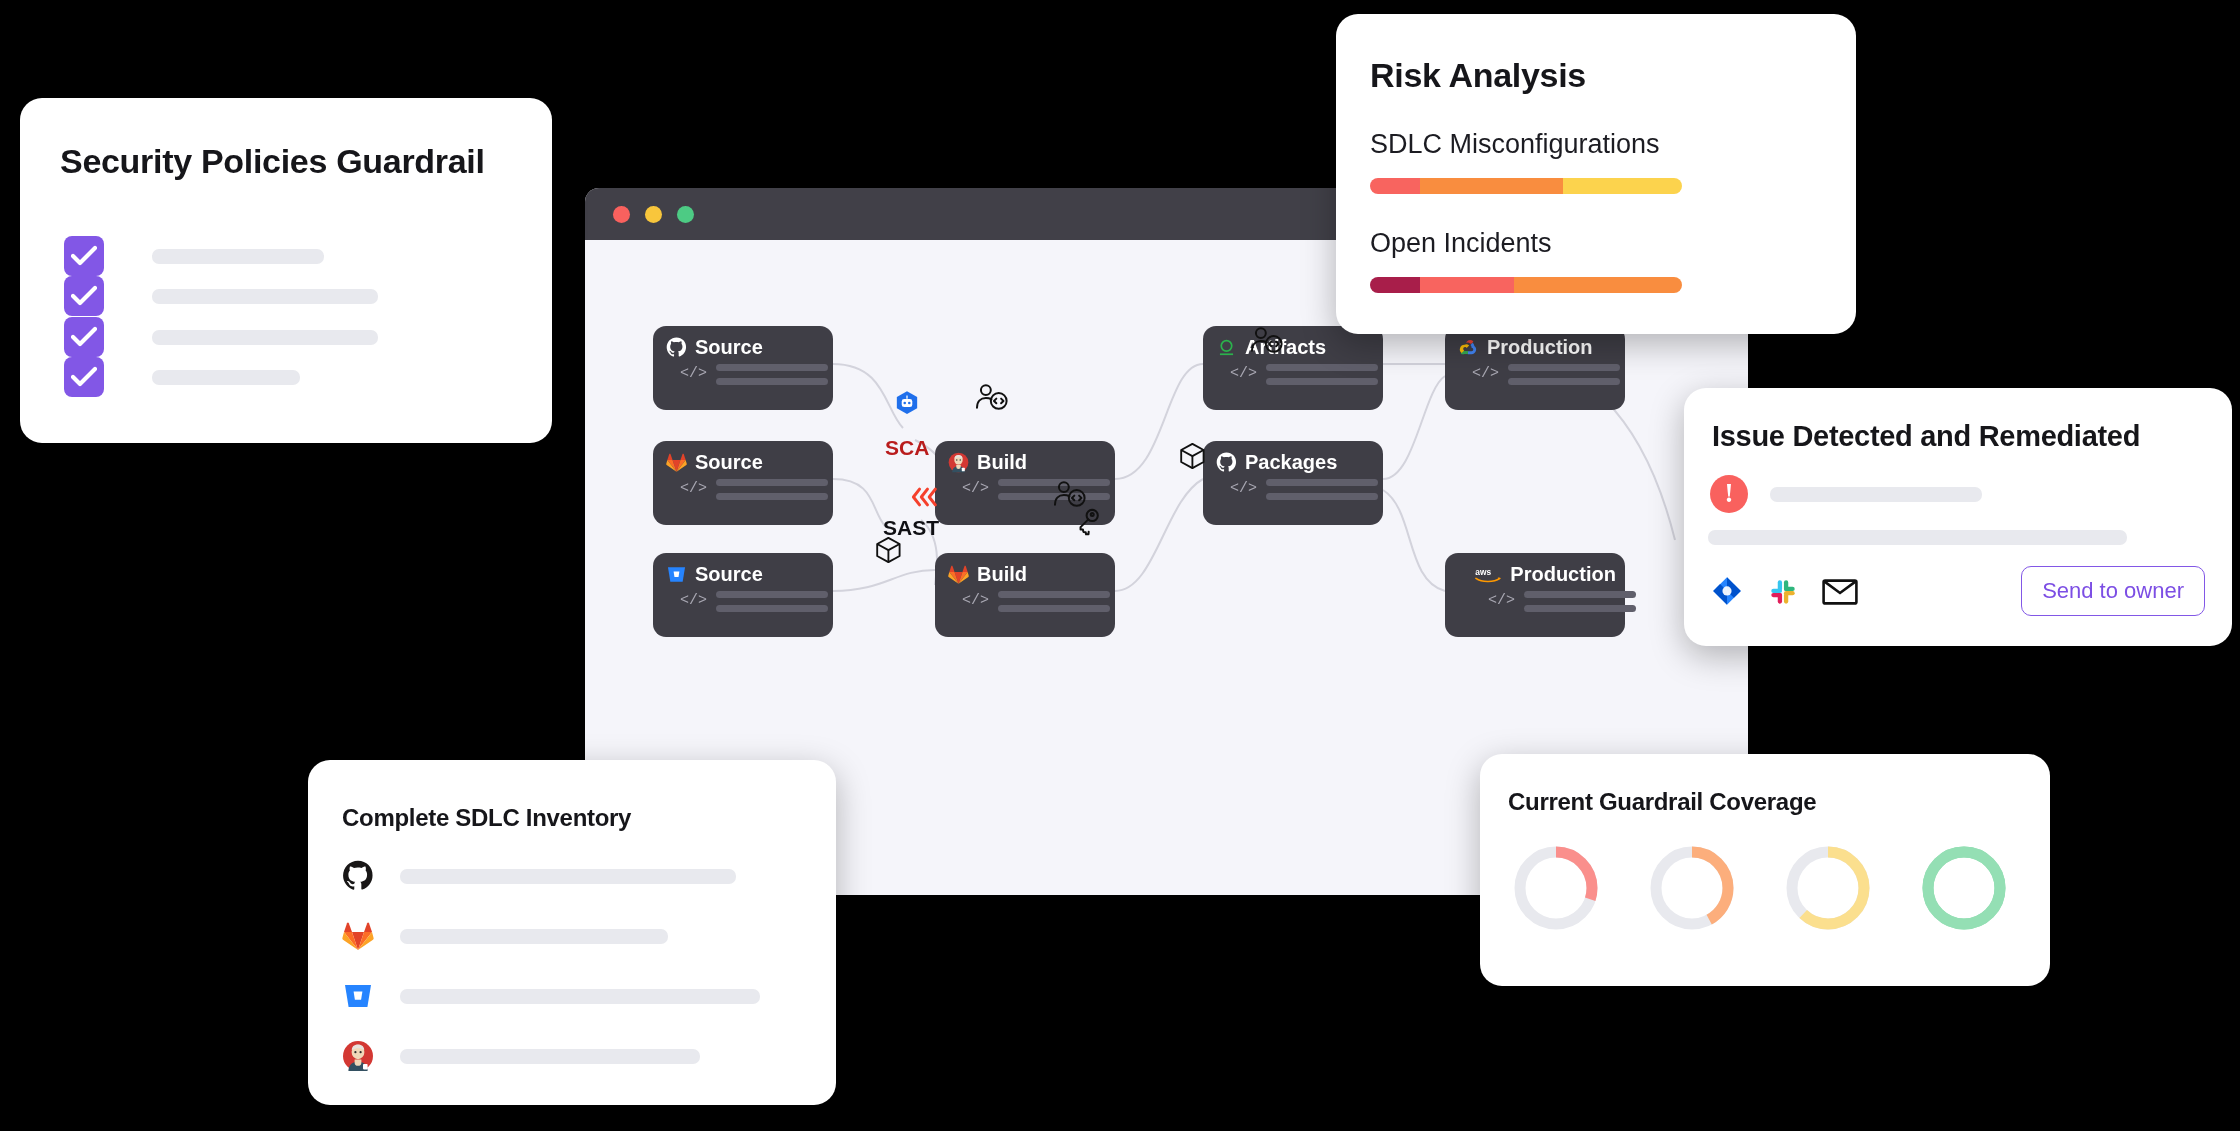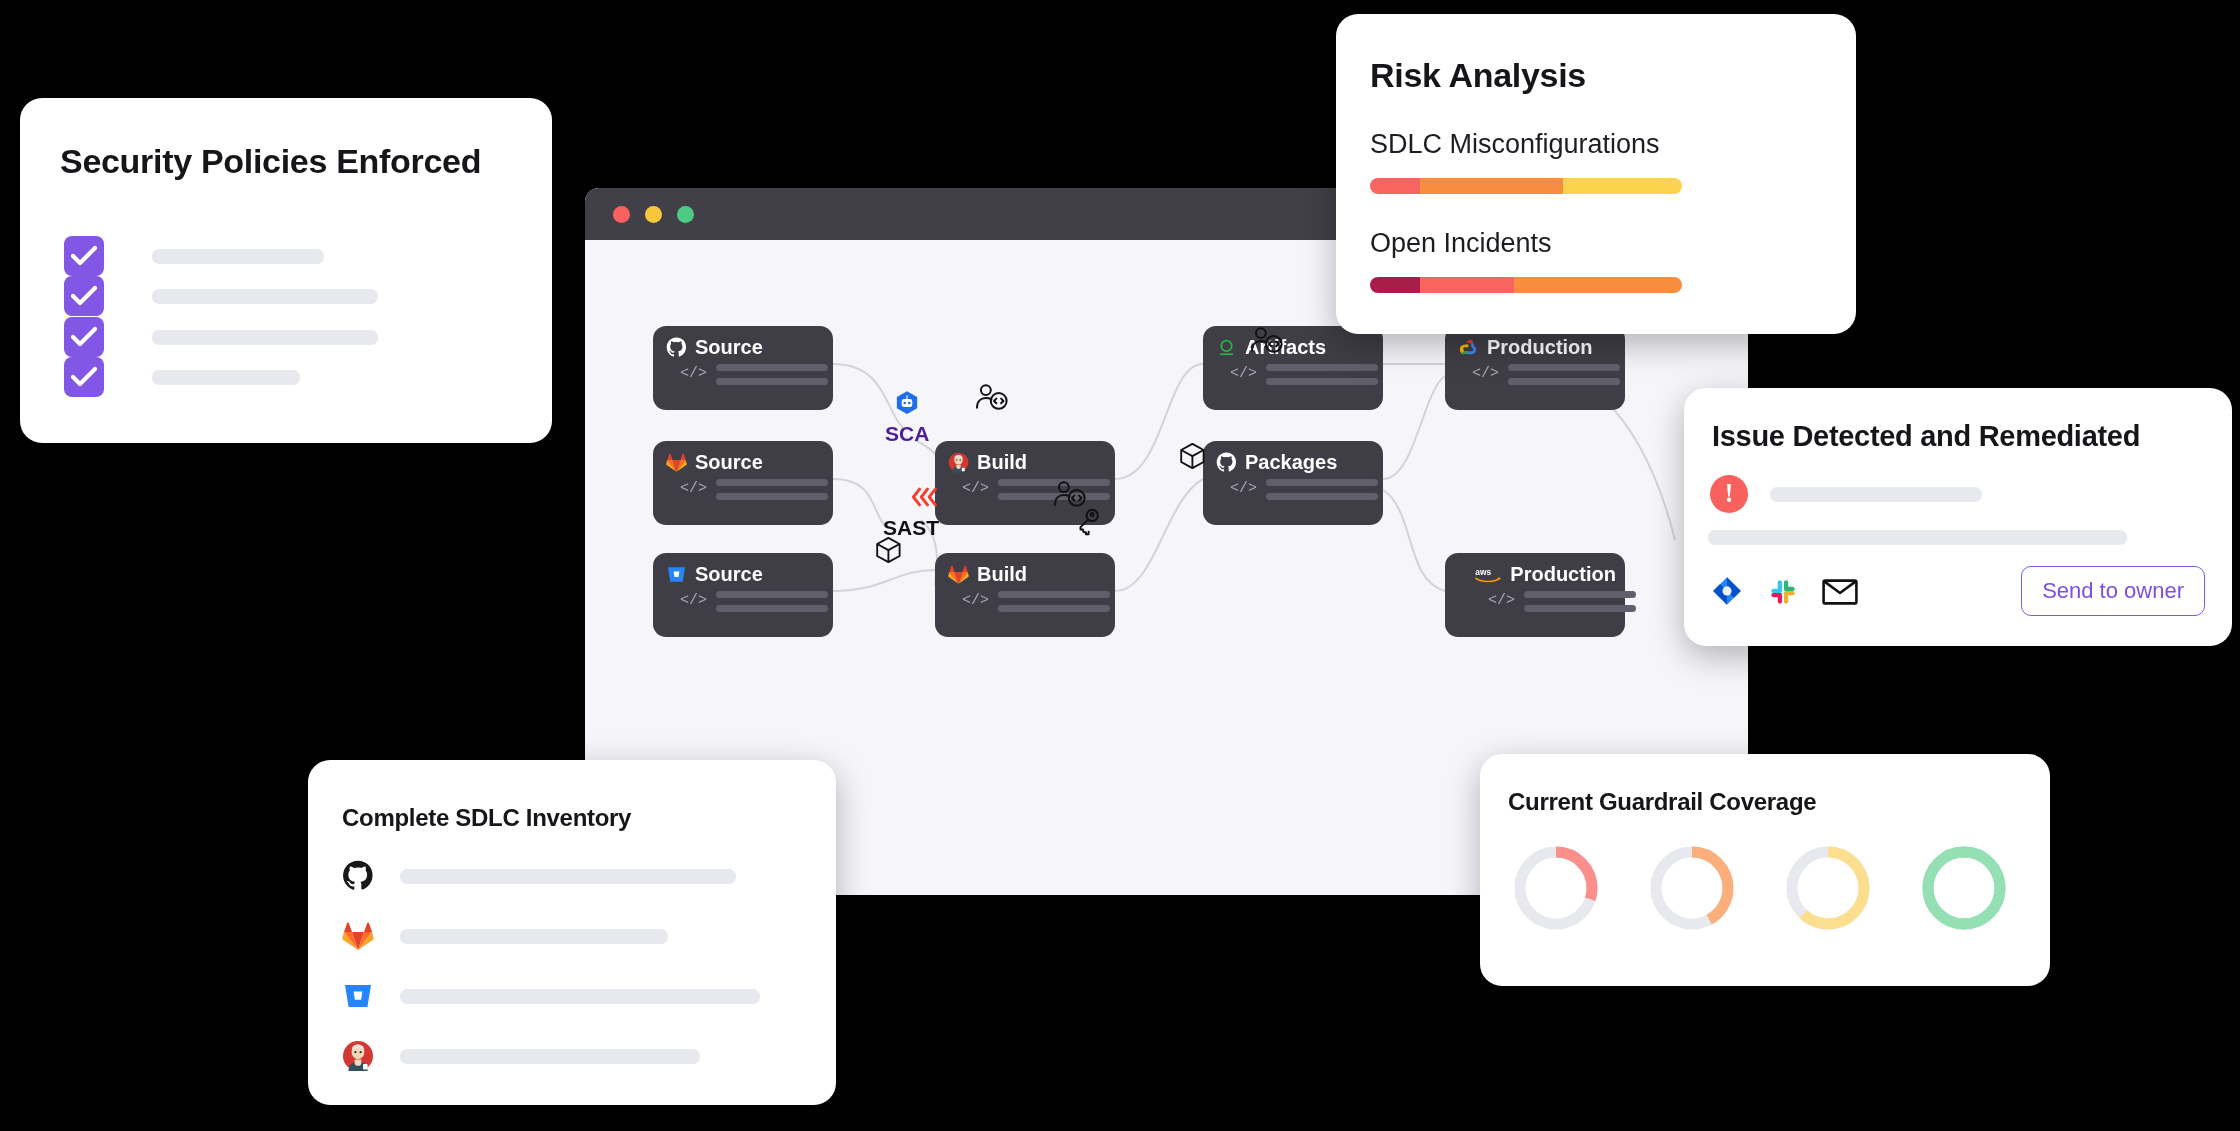--- a/index.html
+++ b/index.html
@@ -331,21 +331,21 @@
           </div>
         </div>
         <div class="glyph-icon" style="left: 300px; top: 150px; text-align: center;">
           <div><svg width="26" height="26" viewBox="0 0 32 32">
               <path d="M16 1.5 L28.5 8.5 v14 L16 29.5 L3.5 22.5 v-14 Z" fill="#1f6feb"></path>
               <rect x="9.5" y="11" width="13" height="10" rx="3" fill="#fff"></rect>
               <circle cx="13.2" cy="16" r="1.6" fill="#1f6feb"></circle>
               <circle cx="18.8" cy="16" r="1.6" fill="#1f6feb"></circle>
               <rect x="15.2" y="6.8" width="1.6" height="4" fill="#fff"></rect>
             </svg></div>
-          <div style="font-size: 21px; font-weight: bold; color: #4c1d95; margin-top: 2px;">SCA</div>
+          <div style="font-size: 21px; font-weight: bold; color: #b91c1c; margin-top: 16px;">SCA</div>
         </div>
         <div class="glyph-icon" style="left: 298px; top: 244px; text-align: right;">
           <div><svg width="29.9" height="26" viewBox="0 0 34 28">
               <g fill="none" stroke="#f5402c" stroke-width="3.4" stroke-linecap="round" stroke-linejoin="round">
                 <path d="M12 5 L5 14 L12 23"></path>
                 <path d="M21 5 L14 14 L21 23"></path>
                 <path d="M30 5 L23 14 L30 23"></path>
               </g>
             </svg></div>
           <div style="font-size: 21px; font-weight: bold; color: rgb(16, 16, 20); margin-top: 2px;">SAST</div>
@@ -395,21 +395,21 @@
             <g fill="none" stroke="#111" stroke-width="2.2" stroke-linecap="round" stroke-linejoin="round">
               <circle cx="16" cy="8" r="6"></circle>
               <circle cx="16" cy="7" r="1.6"></circle>
               <path d="M11.8 12.2 L3.5 20.5 V23 H6 l.6 2.6 L9 26 l.4 2.2 L12 28 l.2-2.6"></path>
             </g>
           </svg></div>
       </div>
   </div>
 
   <div class="card" id="policies-card">
-    <div class="card-title">Security Policies Enforced</div>
+    <div class="card-title">Security Policies Guardrail</div>
     <div id="policy-list">
         <div class="policy-row" style="position: absolute; top: 138px;">
           <span class="cbx">
             <svg width="26" height="22" viewBox="0 0 26 22">
               <path d="M2 11 L9 18 L24 3" stroke="#fff" stroke-width="4.2" fill="none" stroke-linecap="round" stroke-linejoin="round"></path>
             </svg>
           </span>
           <span class="skel policy-bar" style="width: 172px;"></span>
         </div>
         <div class="policy-row" style="position: absolute; top: 178px;">

